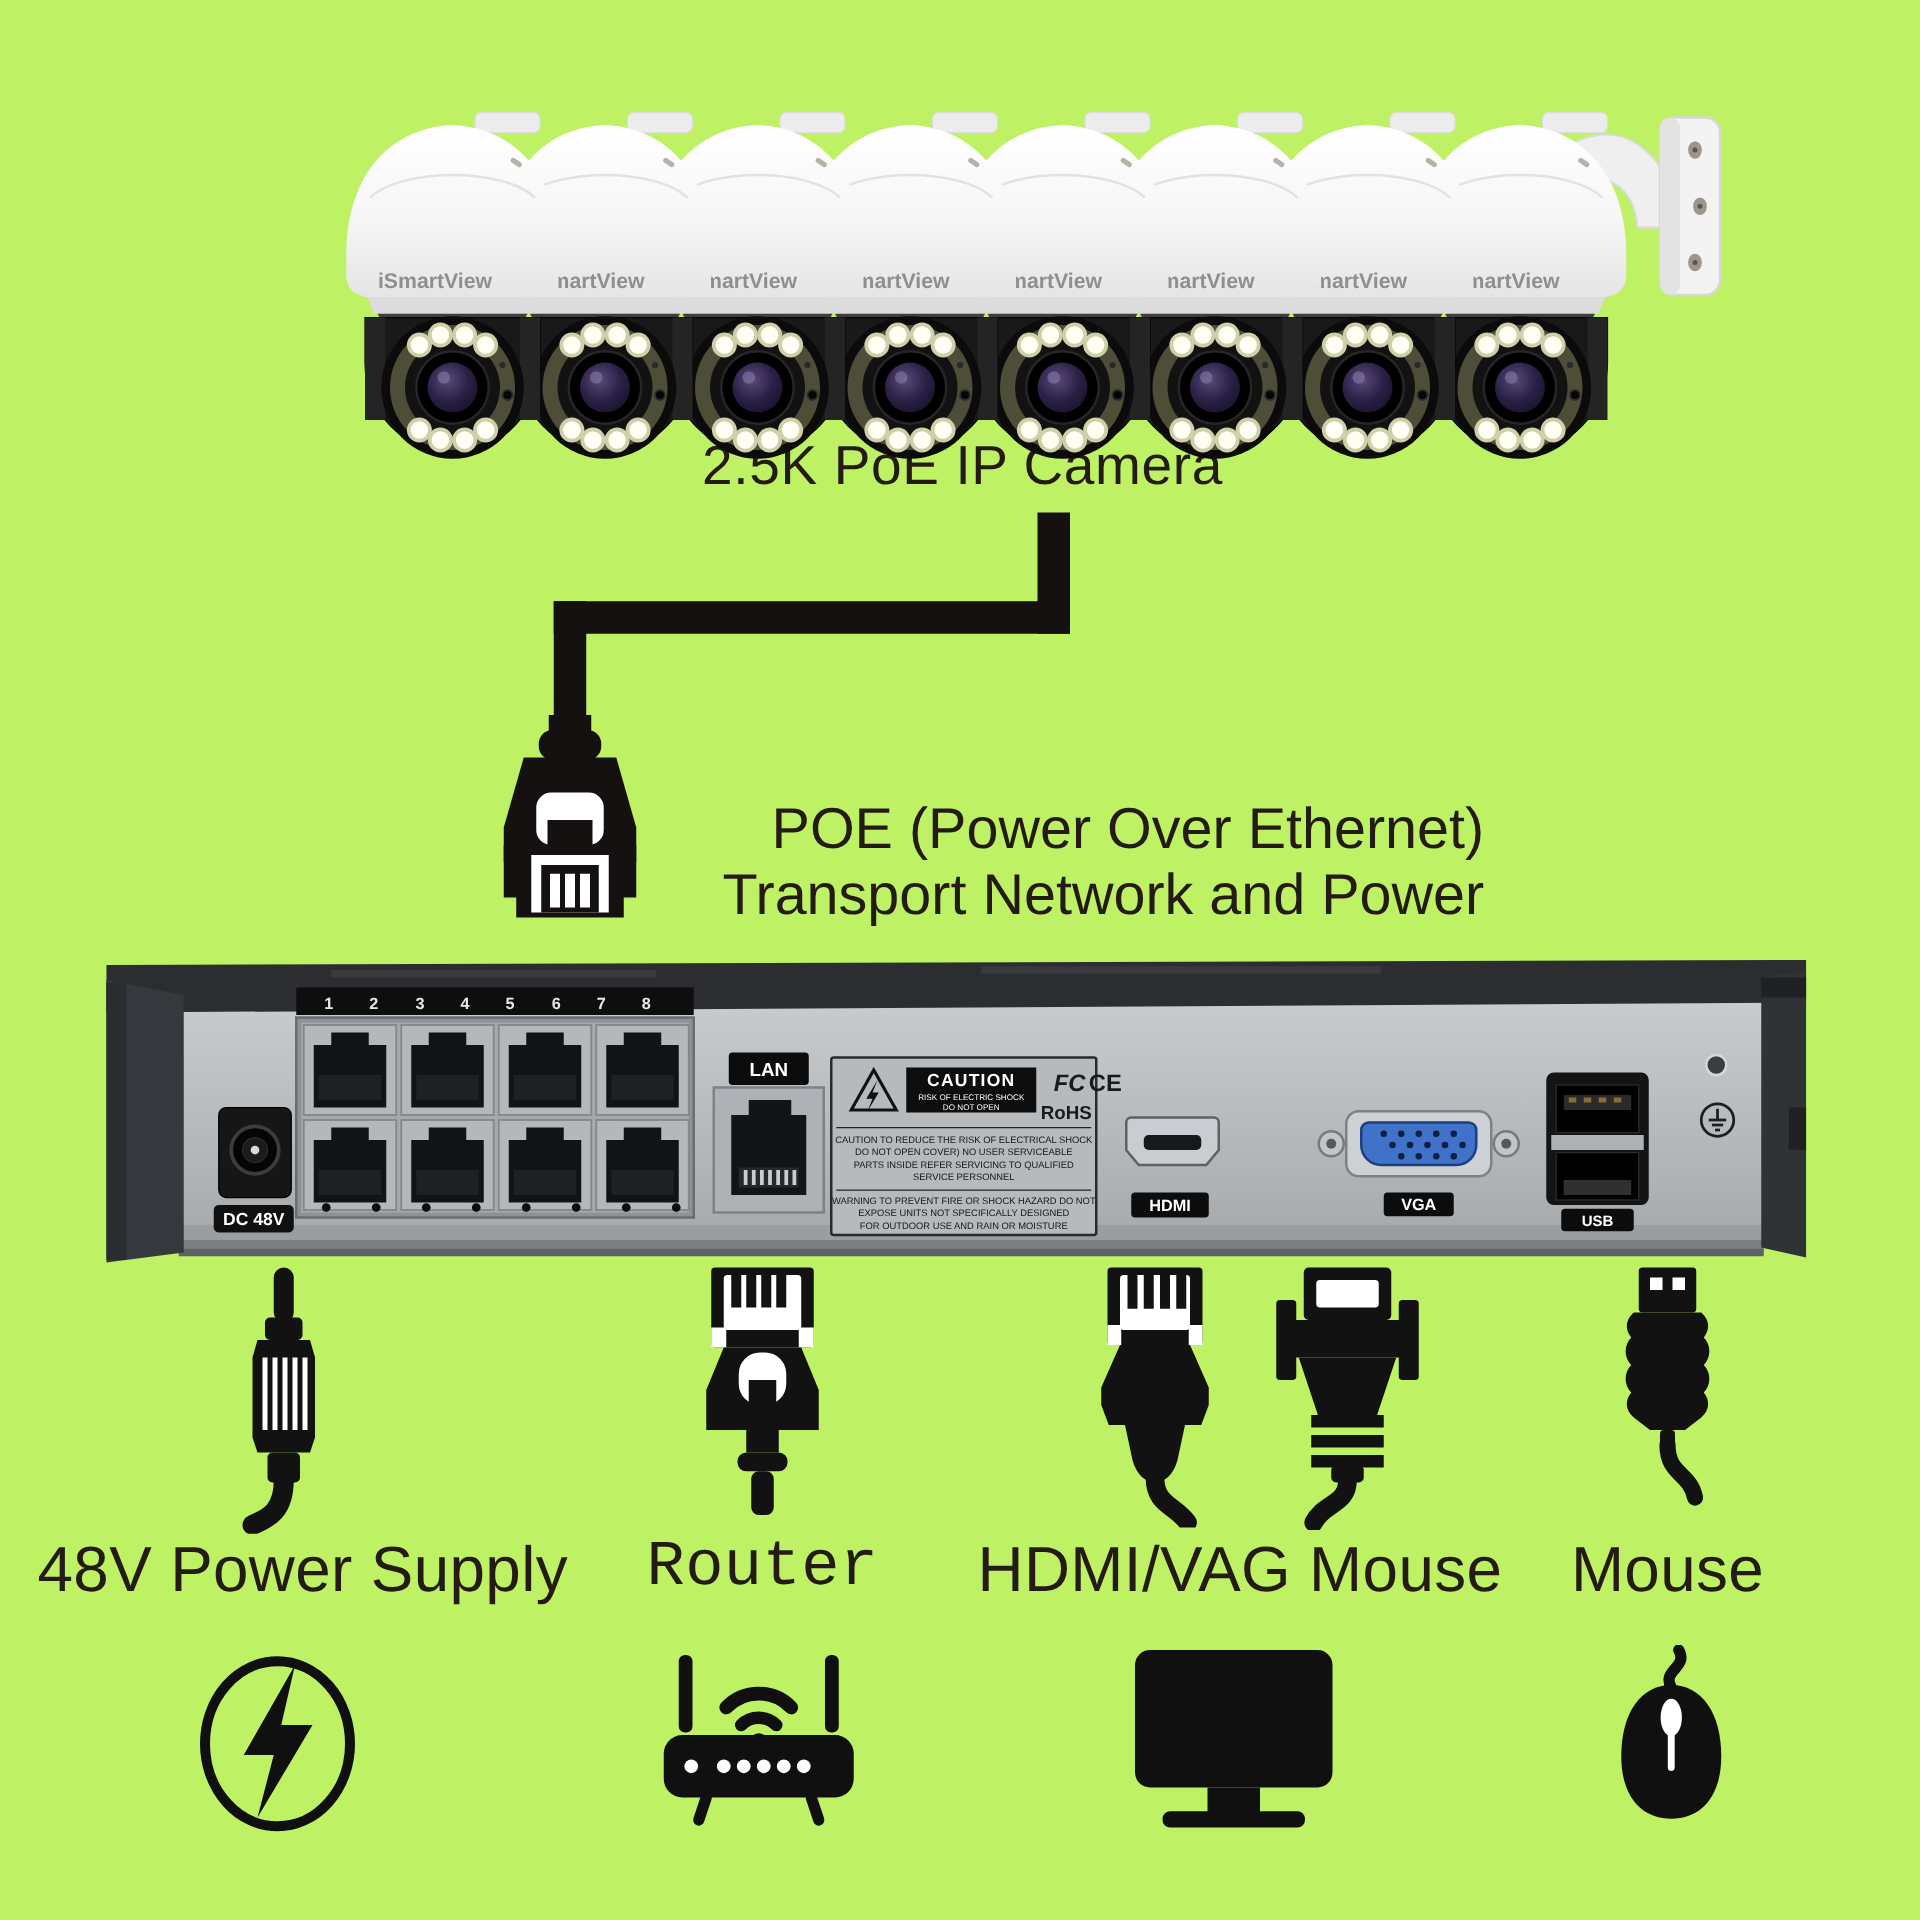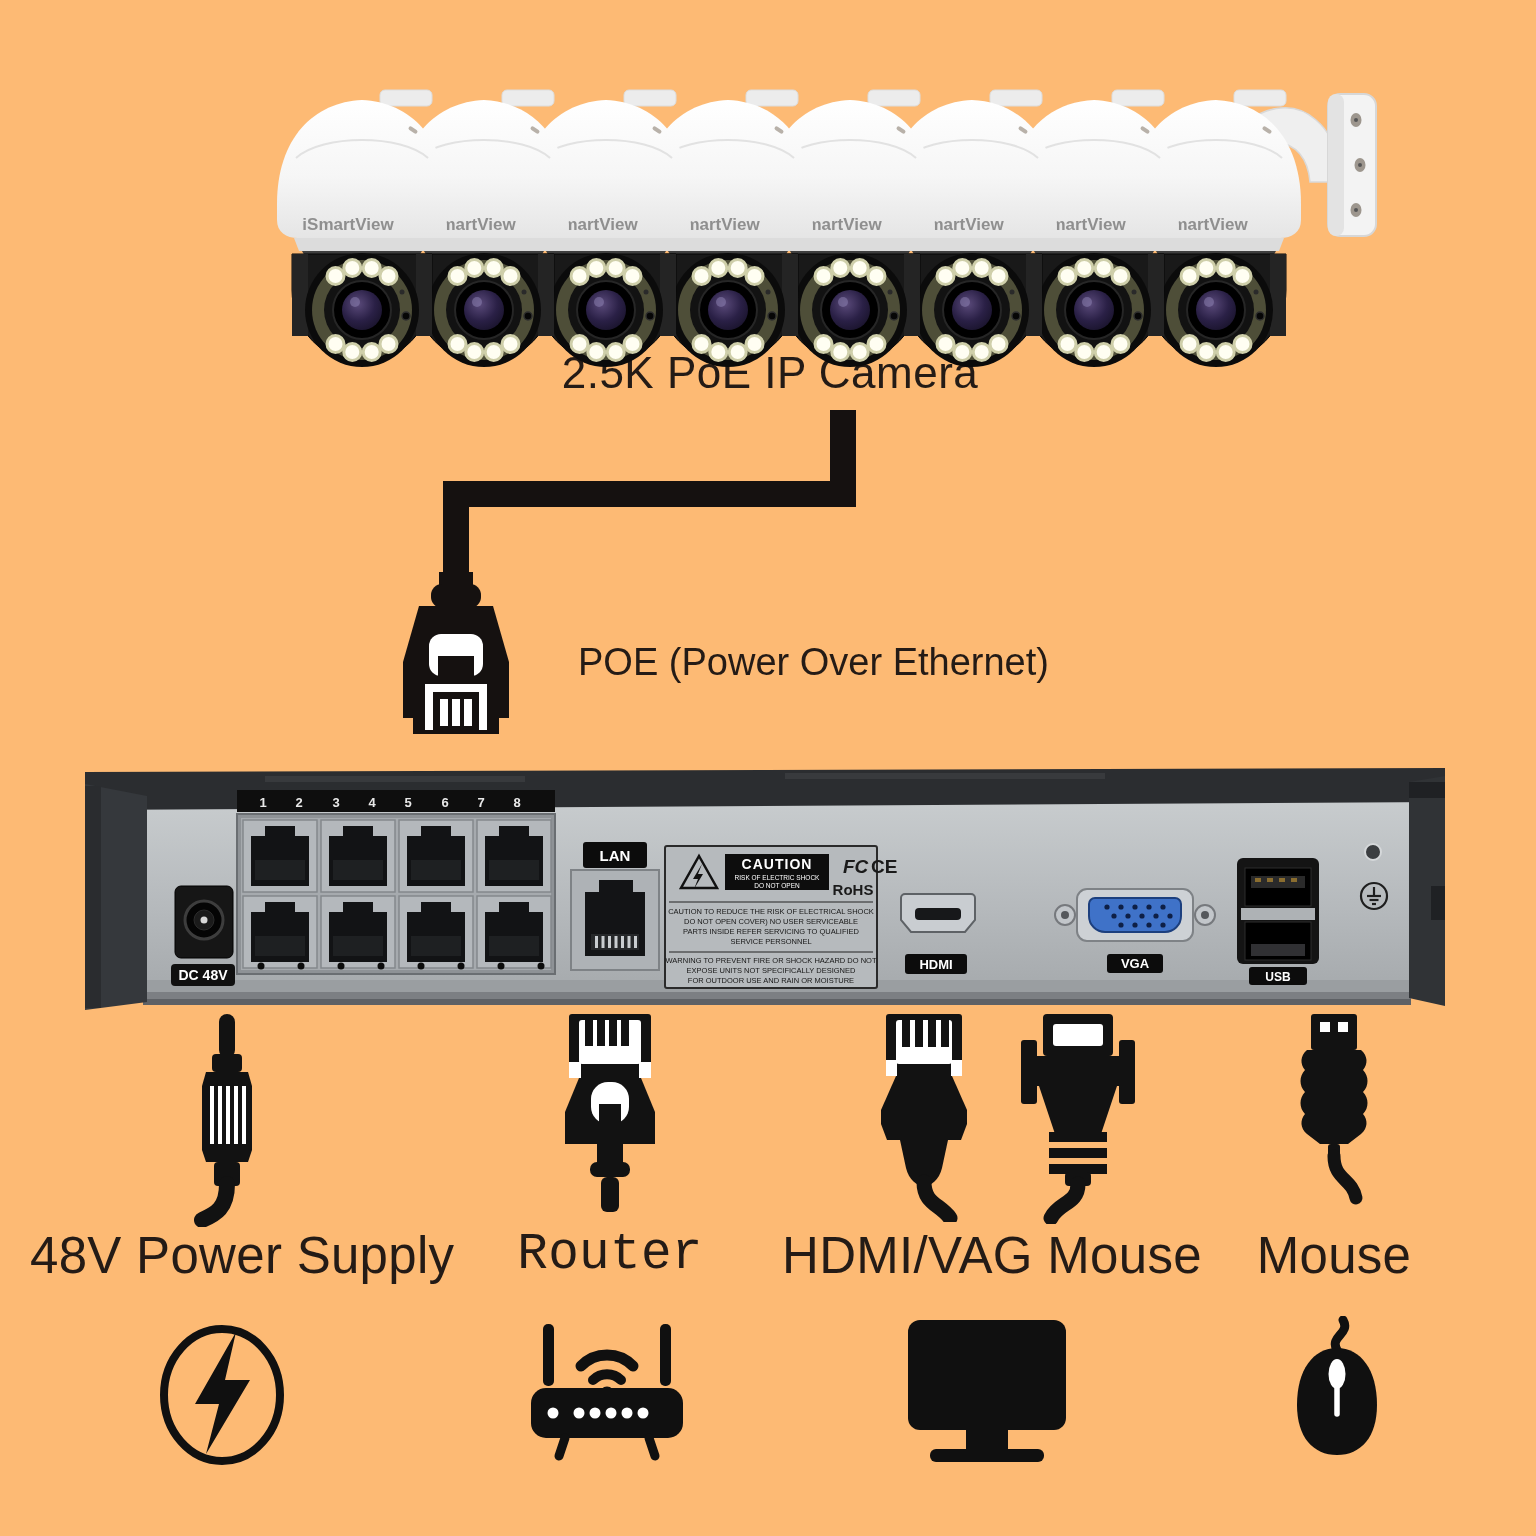--- a/index.html
+++ b/index.html
@@ -1,21 +1,21 @@
 <!DOCTYPE html>
 <html><head>
 <meta charset="utf-8">
 <style>
   html,body{margin:0;padding:0;background:#fff;}
-  #canvas{position:relative;width:1536px;height:1536px;background:#fdba74;margin:0 auto;overflow:hidden;
+  #canvas{position:relative;width:1536px;height:1536px;background:#bef264;margin:0 auto;overflow:hidden;
           font-family:"Liberation Sans",sans-serif;}
   .abs{position:absolute;}
   .big-label{font-size:44px;letter-spacing:0.5px;color:#241b16;text-align:center;}
   .col-label{font-size:51px;letter-spacing:0.3px;color:#241b16;text-align:center;white-space:nowrap;}
-  .poe-text{font-size:38px;line-height:53px;color:#241b16;text-align:right;}
+  .poe-text{font-size:46px;line-height:53px;color:#241b16;text-align:right;}
   .cable{background:#151110;}
   svg text{font-family:"Liberation Sans",sans-serif;}
 </style>
 </head>
 <body>
 
 <div id="canvas">
 
   <svg class="abs" width="0" height="0" aria-hidden="true">
     <defs></defs>
@@ -120,20 +120,21 @@
     <rect x="106" y="104" width="12" height="42"></rect>
     <rect x="34" y="112" width="62" height="46" fill="#ffffff"></rect>
     <rect x="42" y="120" width="46" height="38" fill="#151110"></rect>
     <rect x="49" y="127" width="8" height="27" fill="#ffffff"></rect>
     <rect x="61" y="127" width="8" height="27" fill="#ffffff"></rect>
     <rect x="73" y="127" width="8" height="27" fill="#ffffff"></rect>
   </svg>
 
   <div class="abs poe-text" style="left:578px;top:636px;">
     <div>POE (Power Over Ethernet)</div>
+    <div>Transport Network and Power</div>
   </div>
 
   <svg class="abs" style="left:85px;top:768px;" width="1360" height="248" viewBox="0 0 1360 248">
 
     <rect x="58" y="26" width="1268" height="190" fill="url(#faceG)"></rect>
     <rect x="58" y="212" width="1268" height="14" fill="#9a9ea1"></rect>
     <rect x="58" y="224" width="1268" height="9" fill="#7c7f83"></rect>
     <rect x="58" y="231" width="1268" height="6" fill="#5e6165"></rect>
     <polygon points="0,4 1360,0 1360,34 0,42" fill="#2b2d30"></polygon>
     <rect x="180" y="8" width="260" height="6" fill="#383a3d"></rect>

